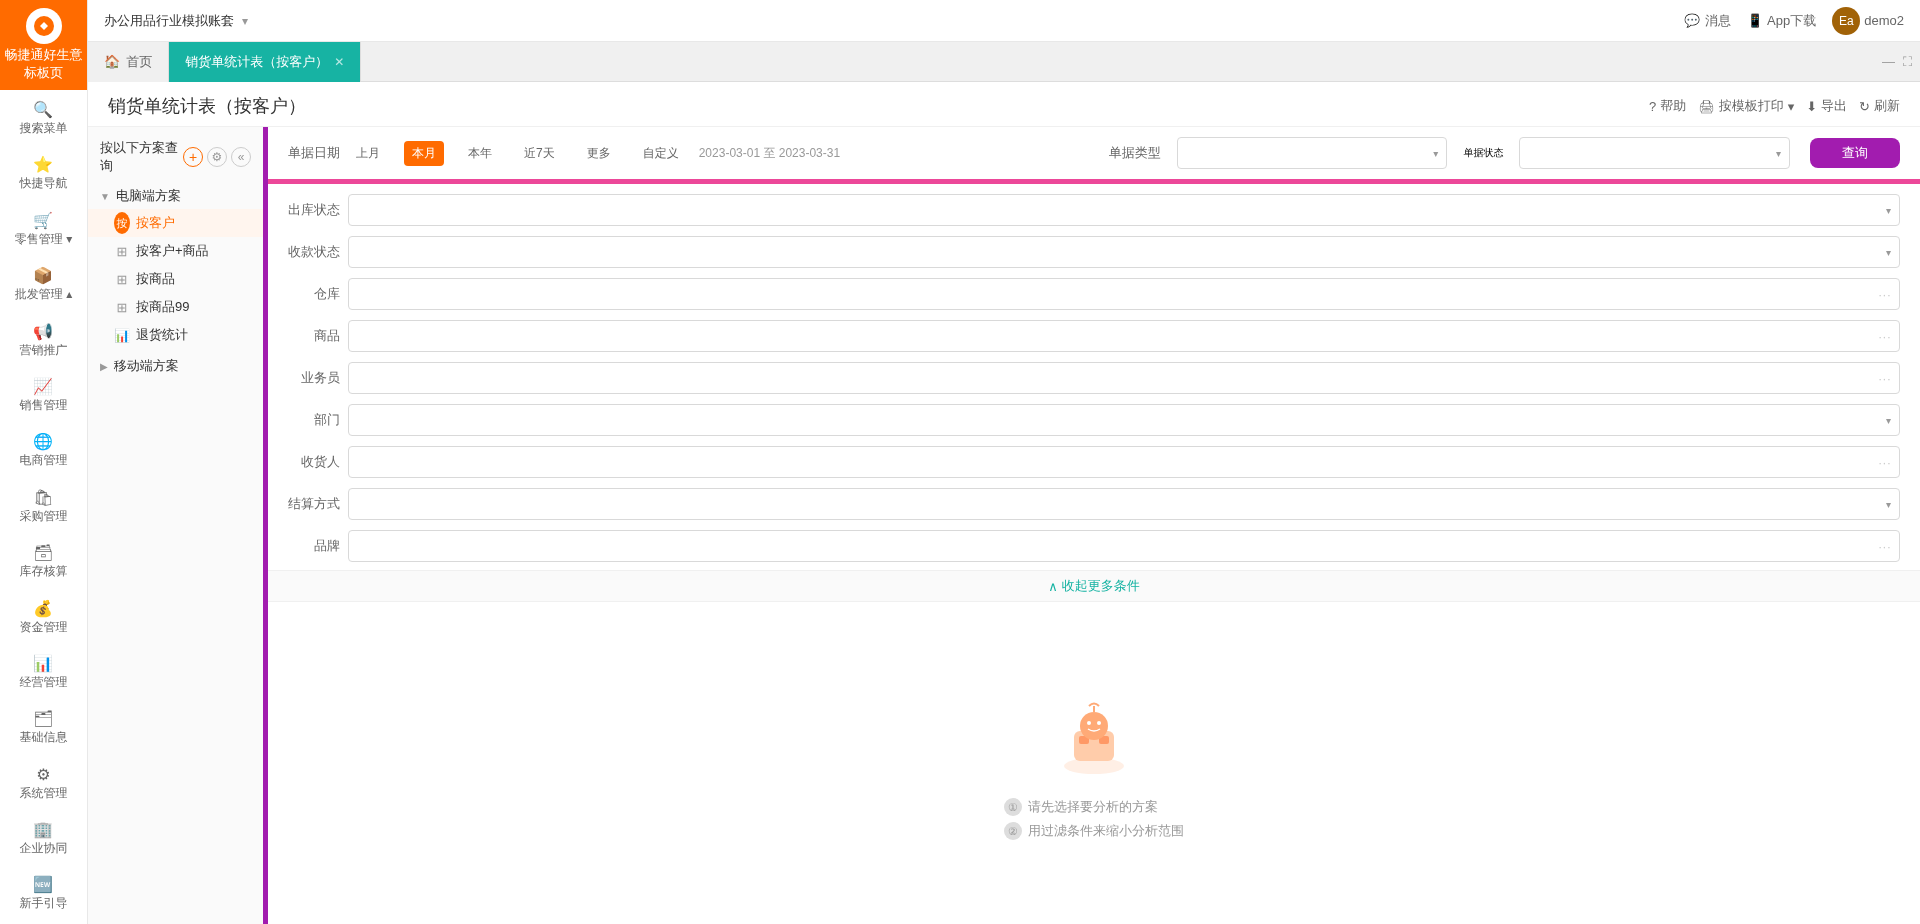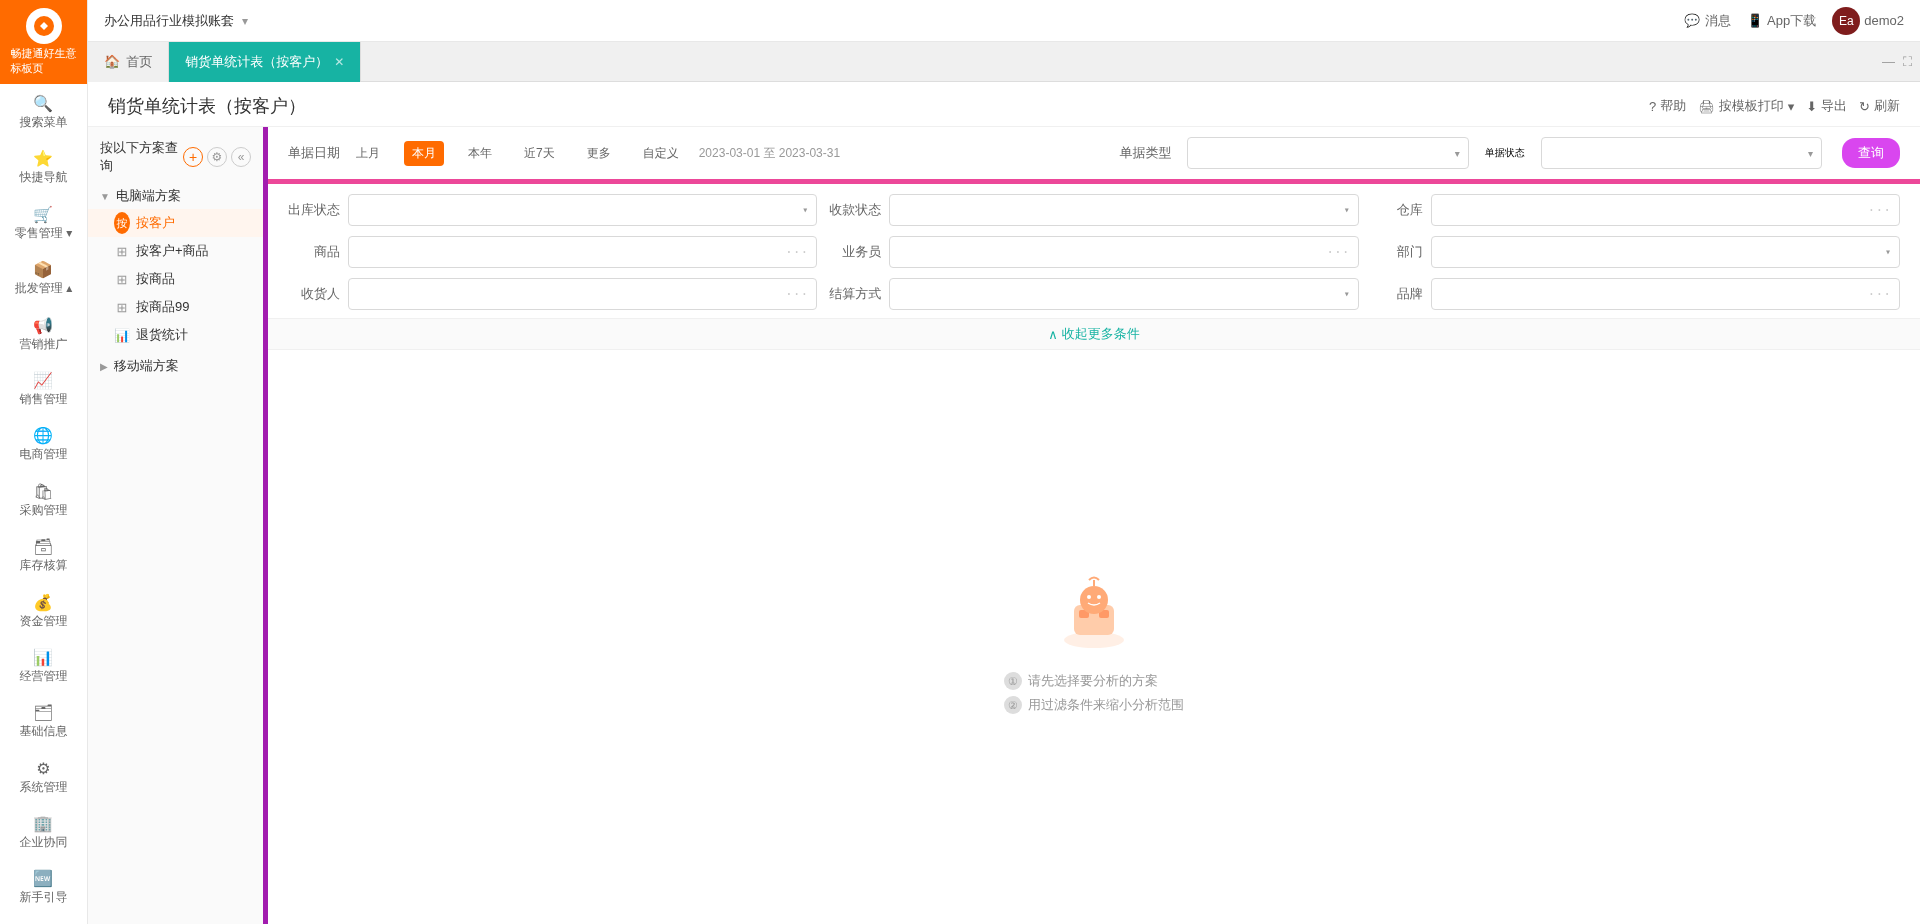--- a/index.html
+++ b/index.html
@@ -3,21 +3,21 @@
   <meta charset="utf-8">
   <style>
     * { margin: 0; padding: 0; box-sizing: border-box; }
     body { font-family: 'Microsoft YaHei', Arial, sans-serif; font-size: 13px; background: #f5f5f5; display: flex; height: 924px; overflow: hidden; }
 
     
     .sidebar { width: 88px; background: #fff; border-right: 1px solid #e8e8e8; display: flex; flex-direction: column; align-items: center; padding-top: 0; height: 100%; }
     .logo-area { width: 100%; background: #ff6b00; padding: 8px 4px; display: flex; flex-direction: column; align-items: center; justify-content: center; min-height: 52px; }
     .logo-icon { width: 36px; height: 36px; background: #fff; border-radius: 50%; display: flex; align-items: center; justify-content: center; margin-bottom: 2px; }
     .logo-icon svg { width: 24px; height: 24px; }
-    .logo-text { color: #fff; font-size: 11px; }
+    .logo-text { color: #fff; font-size: 13px; text-align: center; }
 
     .sidebar-menu { width: 100%; flex: 1; overflow-y: auto; }
     .sidebar-item { width: 100%; padding: 10px 4px; display: flex; flex-direction: column; align-items: center; cursor: pointer; color: #666; font-size: 12px; border-bottom: none; }
     .sidebar-item-icon { font-size: 16px; margin-bottom: 2px; }
     .sidebar-item-label { text-align: center; line-height: 1.2; }
 
     
     .main { flex: 1; display: flex; flex-direction: column; height: 100%; overflow: hidden; }
 
     
@@ -60,21 +60,21 @@
     .scheme-group-header { display: flex; align-items: center; gap: 6px; padding: 4px 12px; cursor: pointer; font-size: 13px; color: #333; }
     .scheme-group-arrow { color: #999; font-size: 10px; }
 
     .scheme-item { display: flex; align-items: center; gap: 6px; padding: 5px 12px 5px 26px; cursor: pointer; font-size: 13px; color: #333; border-radius: 0; }
     .scheme-item.active { background: #fff5ee; color: #ff6b00; }
     .scheme-item .item-icon { width: 16px; height: 16px; display: flex; align-items: center; justify-content: center; }
     .scheme-item .active-dot { width: 22px; height: 22px; background: #ff6b00; border-radius: 50%; display: flex; align-items: center; justify-content: center; color: #fff; font-size: 11px; }
     .date-btn { padding: 4px 8px; font-size: 12px; cursor: pointer; color: #666; border: none; background: none; }
     .date-btn.active { background: #ff6b00; color: #fff; border-radius: 4px; padding: 4px 8px; }
     .date-range { font-size: 12px; color: #999; margin-left: 4px; white-space: nowrap; }
-    .btn-query { background: #d946ef; color: #fff; border: none; border-radius: 13px; padding: 6px 16px; font-size: 13px; cursor: pointer; }
+    .btn-query { background: #a21caf; color: #fff; border: none; border-radius: 8px; padding: 6px 32px; font-size: 13px; cursor: pointer; }
     .btn-settings { background: #fff; color: #666; border: 1px solid #d9d9d9; border-radius: 4px; padding: 6px 20px; font-size: 13px; cursor: pointer; }
 
     
     .collapse-bar { display: flex; align-items: center; justify-content: center; padding: 6px; background: #fafafa; border-top: 1px solid #f0f0f0; border-bottom: 1px solid #f0f0f0; cursor: pointer; color: #17b3a3; font-size: 13px; gap: 4px; }
 
     
     .empty-state { flex: 1; display: flex; flex-direction: column; align-items: center; justify-content: center; gap: 12px; }
     .empty-icon { width: 100px; height: 100px; }
     .empty-tips { display: flex; flex-direction: column; gap: 6px; }
     .empty-tip { display: flex; align-items: center; gap: 6px; color: #999; font-size: 13px; }
@@ -188,21 +188,21 @@
     <div class="topbar-right">
       <div class="topbar-btn">
         <span>💬</span>
         <span>消息</span>
       </div>
       <div class="topbar-btn">
         <span>📱</span>
         <span>App下载</span>
       </div>
       <div class="topbar-btn">
-        <span style="width:28px;height:28px;border-radius:50%;background:#7f1d1d;display:inline-flex;align-items:center;justify-content:center;color:#fff;font-size:12px;">Ea</span>
+        <span style="width:28px;height:28px;border-radius:50%;background:#a16207;display:inline-flex;align-items:center;justify-content:center;color:#fff;font-size:12px;">Ea</span>
         <span>demo2</span>
       </div>
     </div>
   </div>
 
   <div class="tabs">
     <div class="tab tab-home">
       <span>🏠</span>
       <span>首页</span>
     </div>
@@ -313,21 +313,21 @@
           <span style="color:#000000;font-size:10px;margin:0 8px;">单据状态</span>
           <div class="filter-cell-control" style="width:280px;">
             <span class="placeholder"></span>
             <span class="arrow-down">▾</span>
           </div>
           <div class="right-actions" style="flex-direction:row;padding:0 0 0 12px;">
             <button class="btn-query">查询</button>
           </div>
         </div>
 
-        <div style="display:grid;grid-template-columns:1fr 1fr 1fr;gap:10px 12px;padding:10px 20px 8px 20px;align-items:center;font-family:Liberation Mono, monospace;">
+        <div style="display:grid;grid-template-columns:1fr;gap:10px 12px;padding:10px 20px 8px 20px;align-items:center;">
           <div class="filter-cell">
             <span class="filter-cell-label">出库状态</span>
             <div class="filter-cell-control">
               <span></span>
               <span class="arrow-down">▾</span>
             </div>
           </div>
           <div class="filter-cell">
             <span class="filter-cell-label">收款状态</span>
             <div class="filter-cell-control">

